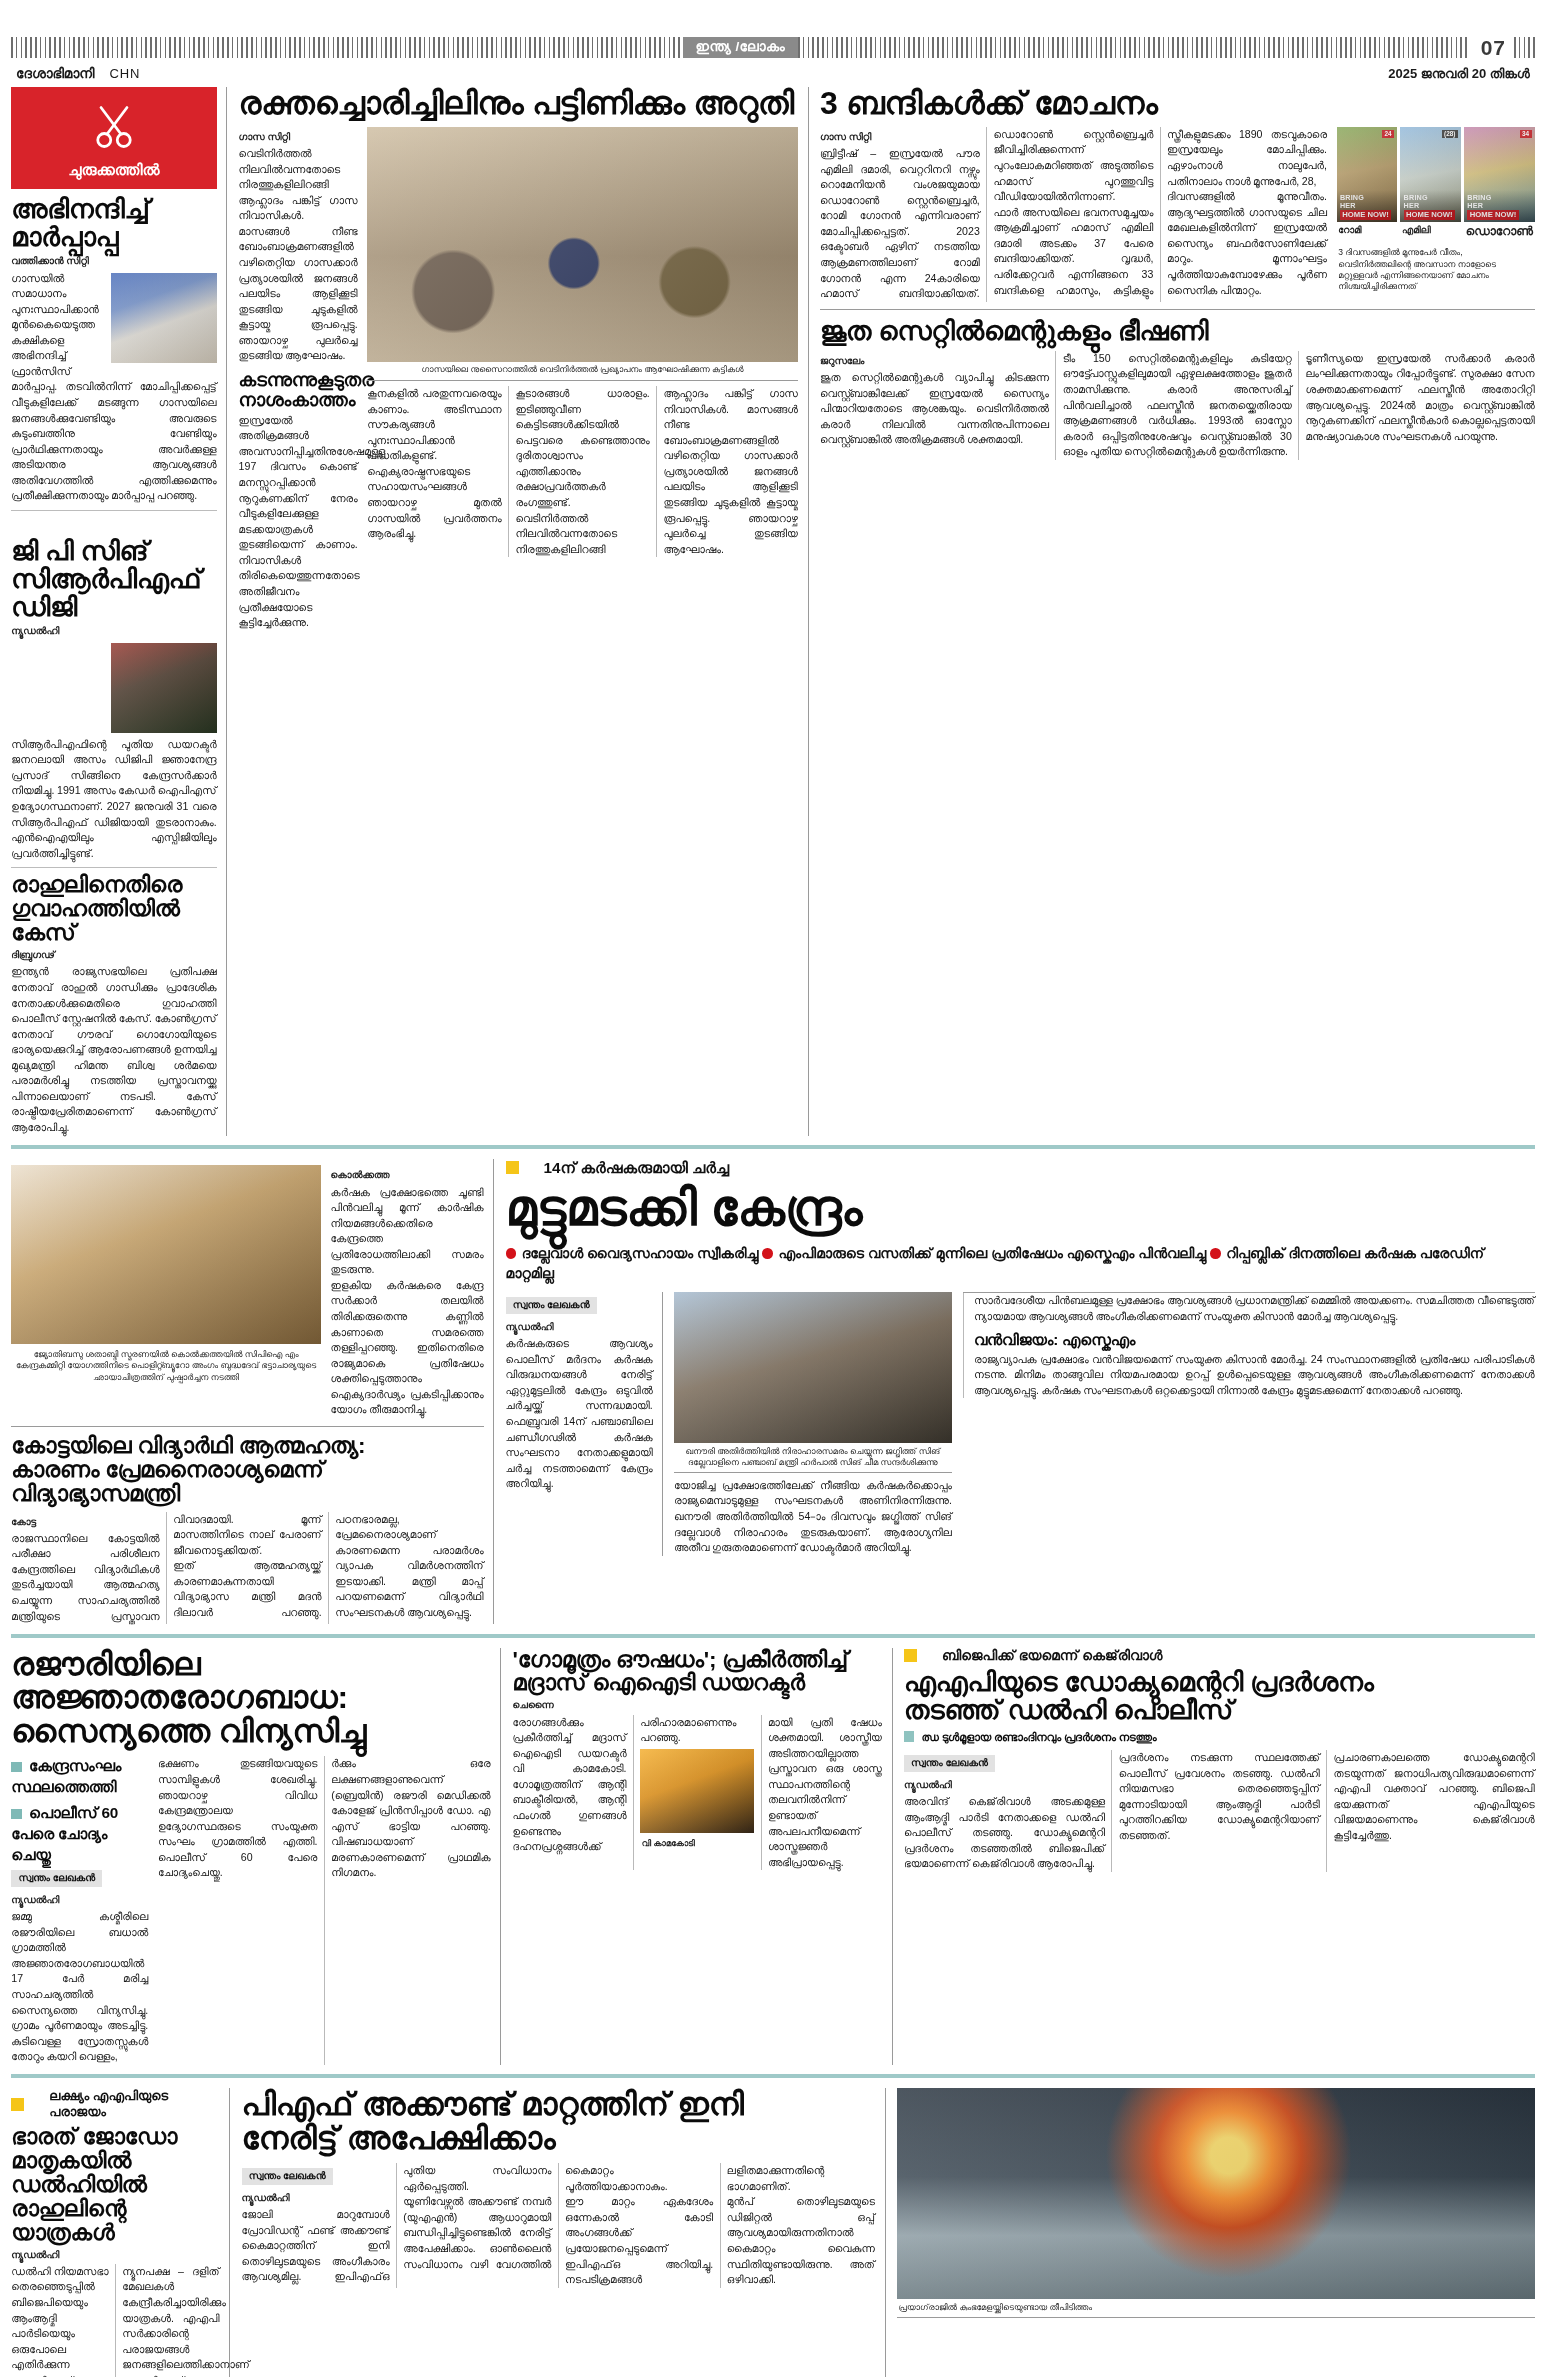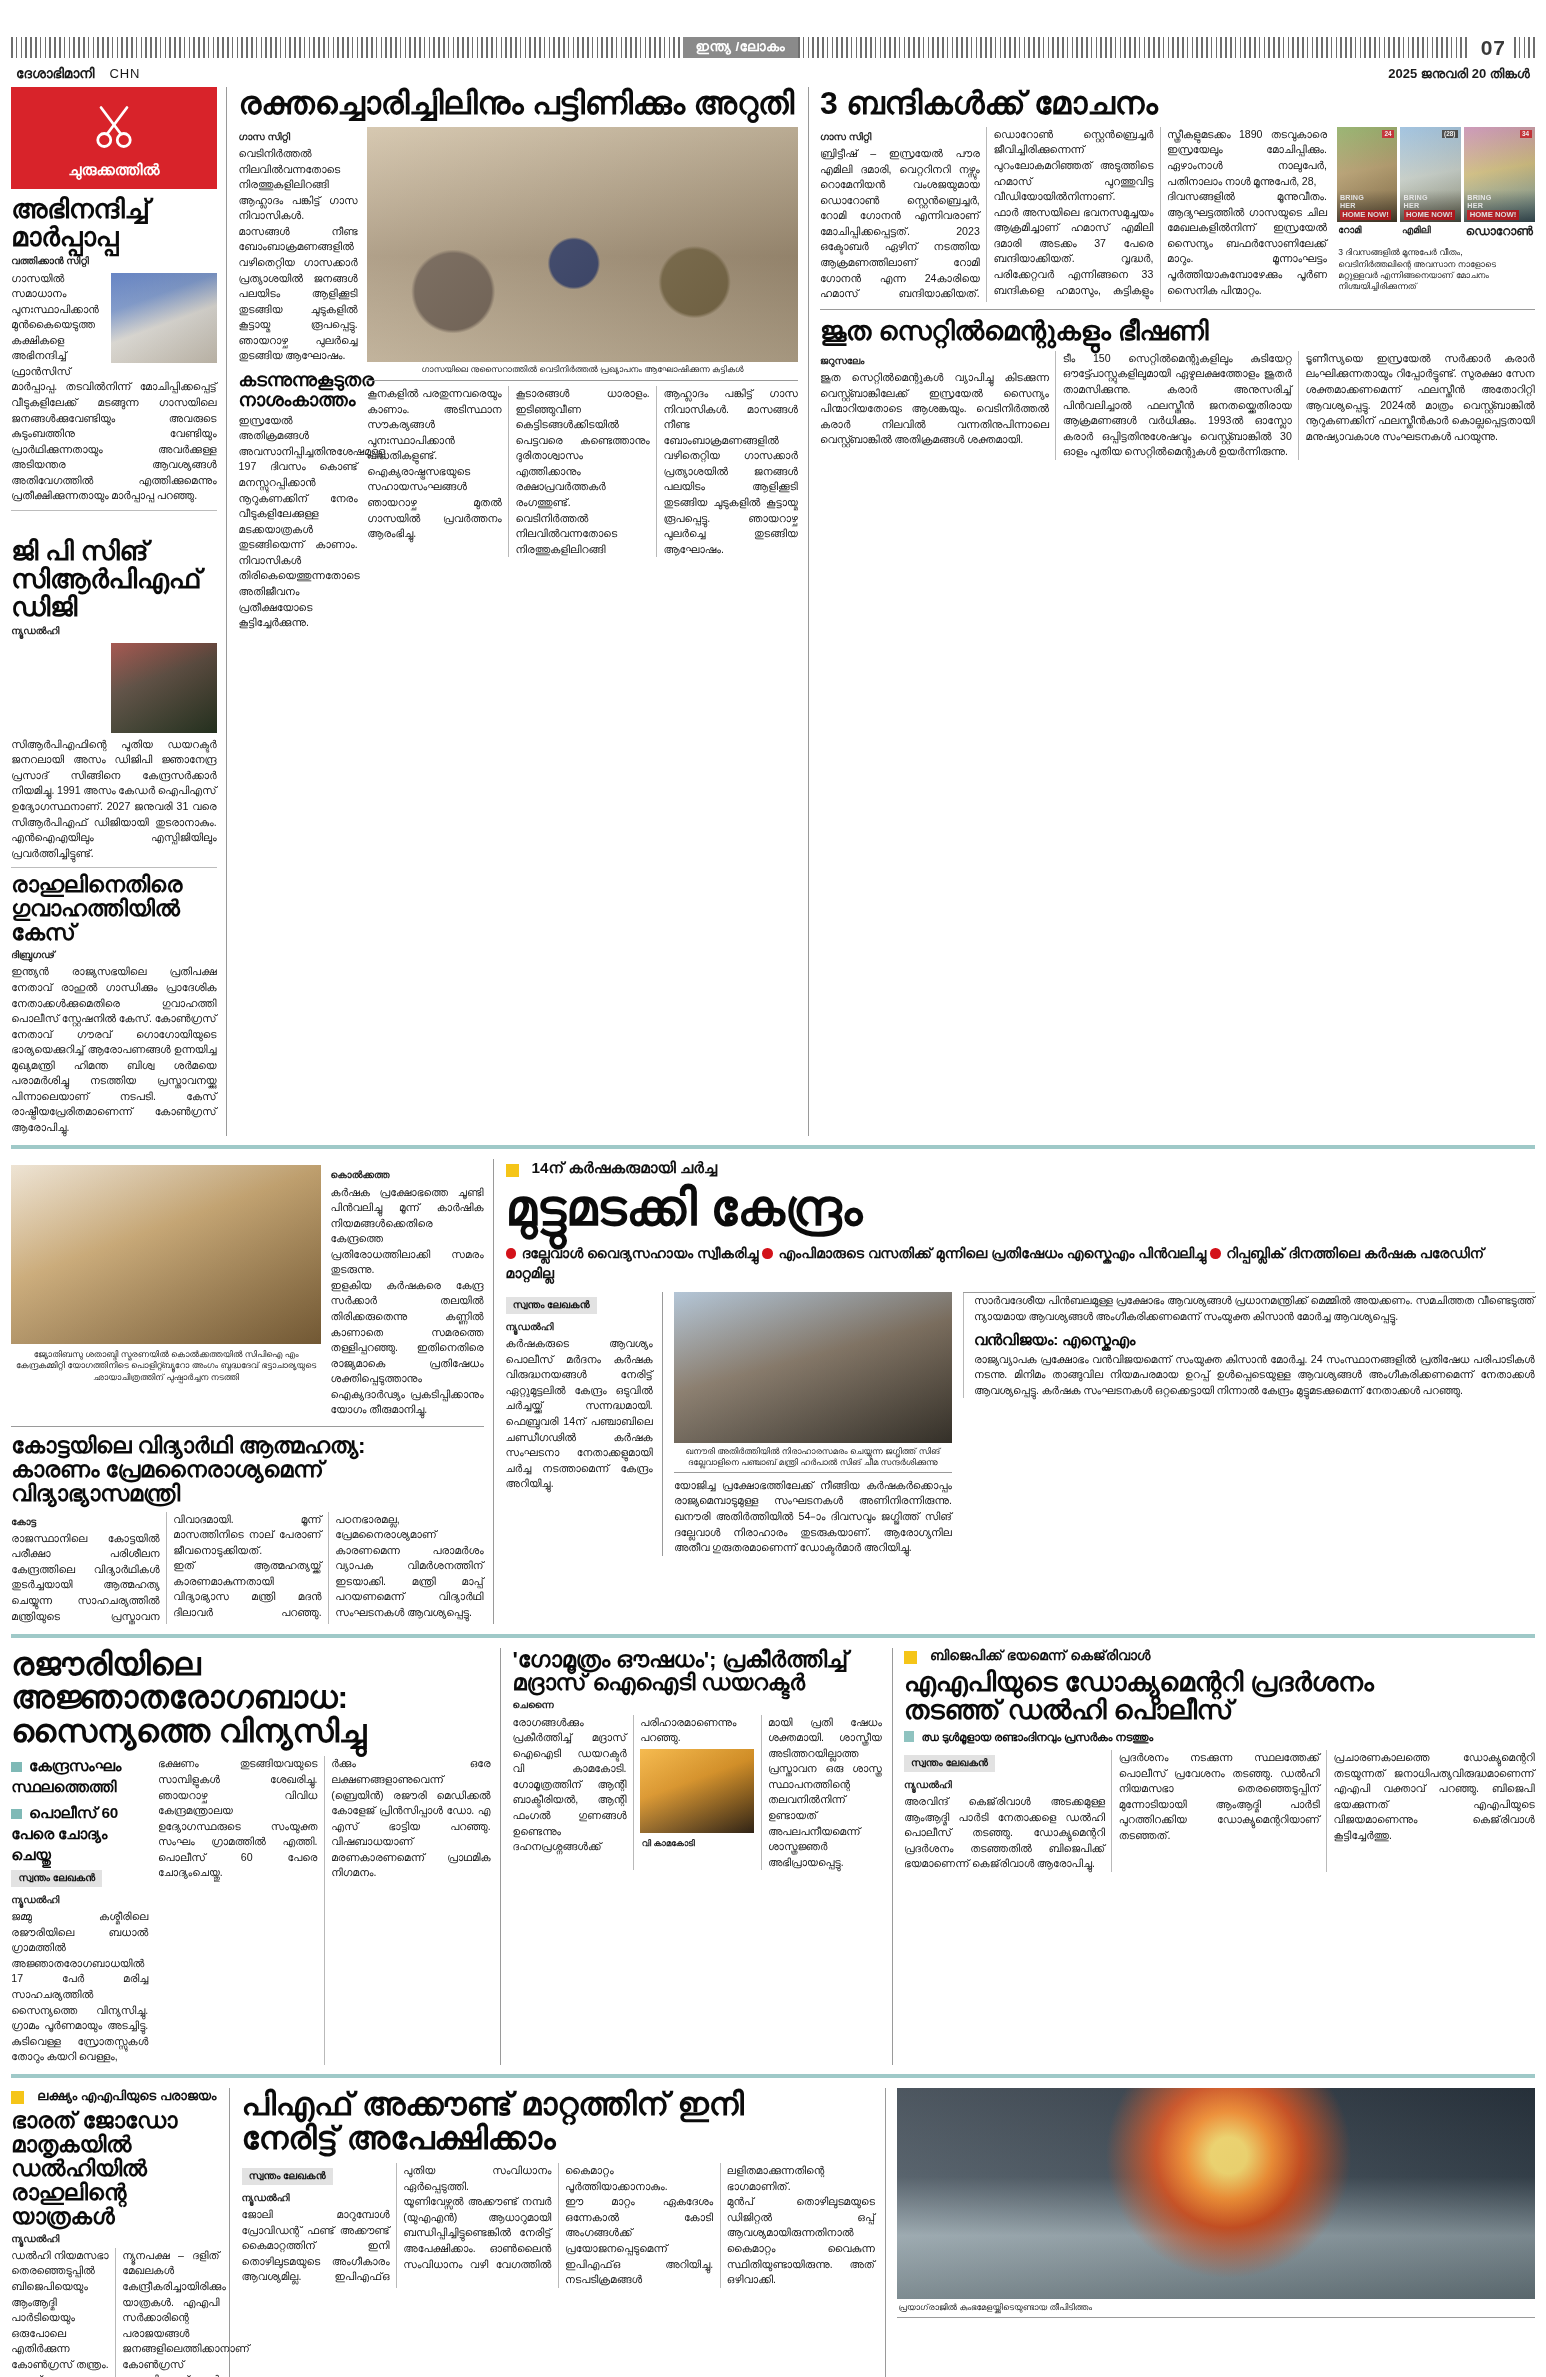--- a/index.html
+++ b/index.html
@@ -51,21 +51,21 @@
   .body { font-size: 10.6px; line-height: 1.47; text-align: justify; color: #151515;
           hyphens: auto; word-spacing: -0.4px; }
   .cap { font-size: 8.5px; line-height: 1.32; color: #222; text-align: center; padding: 2.4px 1.6px; }
   .cap-l { text-align: left; }
 
   .rule-b { border-bottom: 0.8px solid #9a9a9a; }
   .rule-t { border-top: 0.8px solid #9a9a9a; }
   .rule-r { border-right: 0.8px solid #9a9a9a; }
   .teal-t { border-top: 4px solid #9fc9c8; }
 
-  .kicker { font-size: 15.3px; font-weight: bold; display: flex; align-items: flex-end; gap: 13px; margin-bottom: 4.8px;}
+  .kicker { font-size: 15.3px; font-weight: bold; display: flex; align-items: center; gap: 25px; margin-bottom: 4.8px;}
   .kick-sq { width: 13px; height: 13px; background: #f5c518; flex: none; }
   .bullets { font-size: 14px; font-weight: bold; line-height: 1.45; color: #111; }
   .dot { display: inline-block; width: 10.5px; height: 10.5px; border-radius: 50%;
          background: #d3121a; margin: 0 5.6px 0 0; vertical-align: -0.8px; }
   .tealsq { width: 10.5px; height: 10.5px; background: #7fb9b6; display: inline-block; margin-right: 7.2px; vertical-align: -0.8px;}
 
   .photo { background: #bdbdbd; position: relative; overflow: hidden; }
   .photo::after { content: ""; position: absolute; inset: 0;
                   background: linear-gradient(140deg, rgba(255,255,255,.22), rgba(0,0,0,.18)); }
 
@@ -361,21 +361,21 @@
     </div>
 
     <div style="flex:1;">
       <div class="kicker" style="font-size:13.7px;">
         <span class="kick-sq"></span>
         <span>ബിജെപിക്ക് ഭയമെന്ന് കെജ്‌രിവാൾ</span>
       </div>
       <h2 class="hl hl-lg" style="white-space:pre-line;">എഎപിയുടെ ഡോക്യുമെന്ററി പ്രദർശനം
 തടഞ്ഞ് ഡൽഹി പൊലീസ്</h2>
       <div class="hl hl-xs" style="margin-top:6.4px; font-size:11.3px;">
-        <span class="tealsq" style="background:#8fc3c0;"></span><span>ഝ ടുൾമൂളായ രണ്ടാംദിനവും പ്രസർകം നടത്തും</span>
+        <span class="tealsq" style="background:#8fc3c0;"></span><span>ഝ ടുൾമൂളായ രണ്ടാംദിനവും പ്രദർശനം നടത്തും</span>
       </div>
       <div class="colset c3" style="margin-top:6.4px;">
         <div class="byline">സ്വന്തം ലേഖകൻ</div>
         <div class="dateplace">ന്യൂഡൽഹി</div>
         <div class="body">അരവിന്ദ് കെജ്‌രിവാൾ അടക്കമുള്ള ആംആദ്മി പാർടി നേതാക്കളെ ഡൽഹി പൊലീസ് തടഞ്ഞു. ഡോക്യുമെന്ററി പ്രദർശനം തടഞ്ഞതിൽ ബിജെപിക്ക് ഭയമാണെന്ന് കെജ്‌രിവാൾ ആരോപിച്ചു.</div>
         <div class="body">പ്രദർശനം നടക്കുന്ന സ്ഥലത്തേക്ക് പൊലീസ് പ്രവേശനം തടഞ്ഞു. ഡൽഹി നിയമസഭാ തെരഞ്ഞെടുപ്പിന് മുന്നോടിയായി ആംആദ്മി പാർടി പുറത്തിറക്കിയ ഡോക്യുമെന്ററിയാണ് തടഞ്ഞത്.</div>
         <div class="body">പ്രചാരണകാലത്തെ ഡോക്യുമെന്ററി തടയുന്നത് ജനാധിപത്യവിരുദ്ധമാണെന്ന് എഎപി വക്താവ് പറഞ്ഞു. ബിജെപി ഭയക്കുന്നത് എഎപിയുടെ വിജയമാണെന്നും കെജ്‌രിവാൾ കൂട്ടിച്ചേർത്തു.</div>
       </div>
     </div>
   </div>

